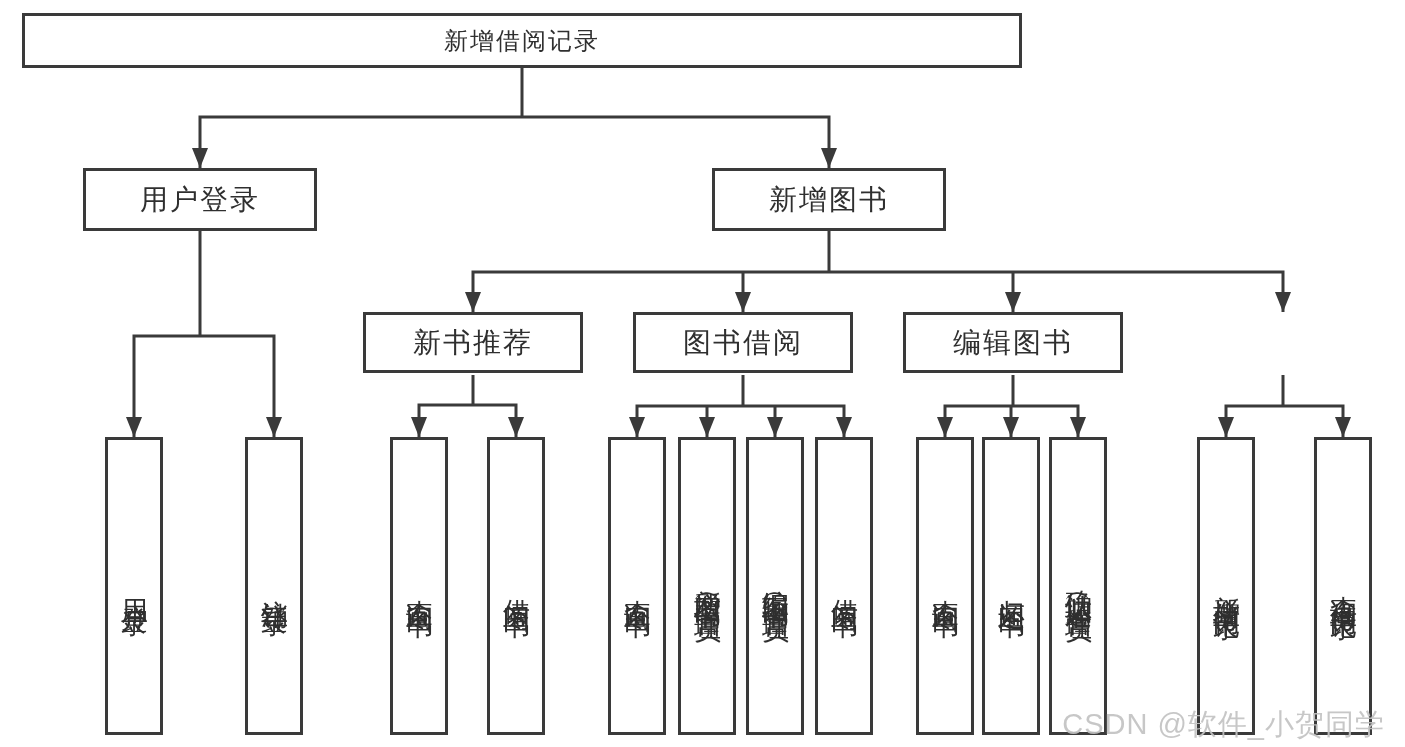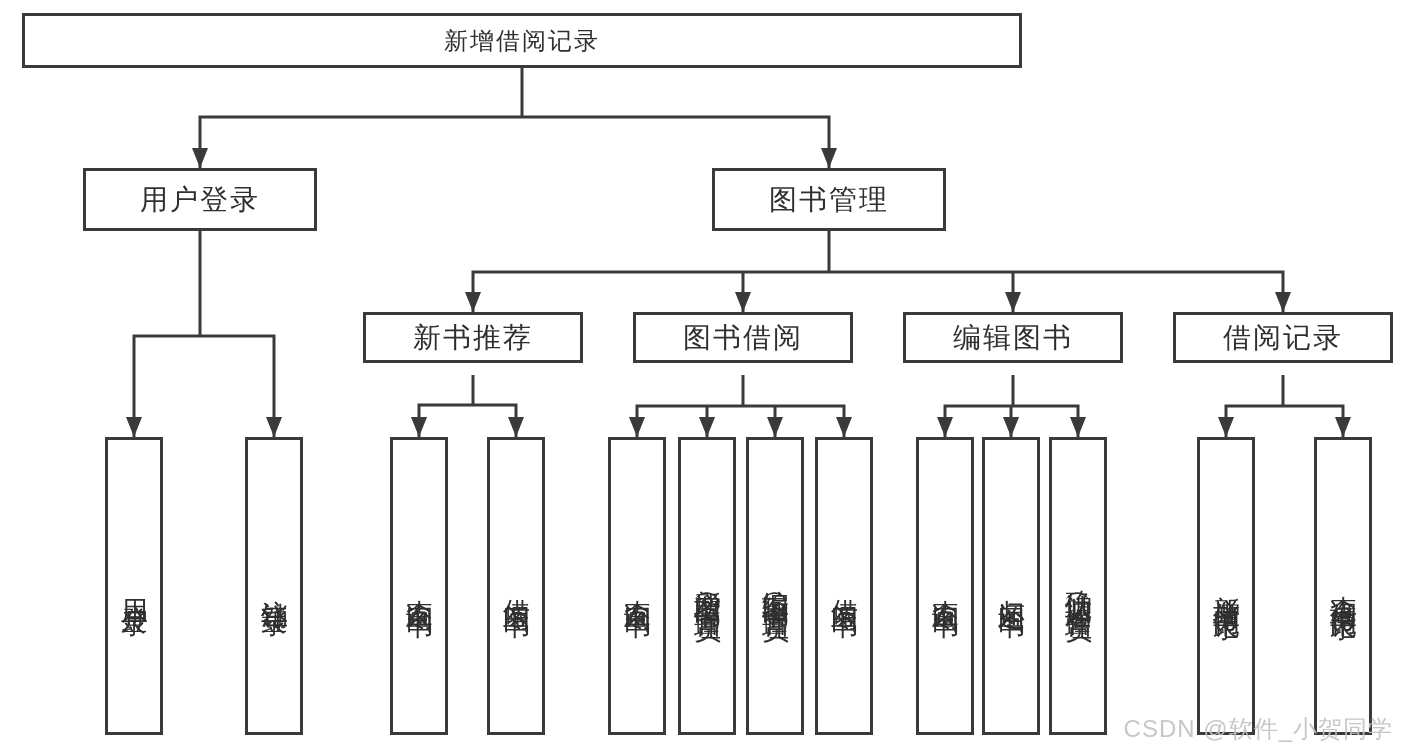--- a/index.html
+++ b/index.html
@@ -52,43 +52,43 @@
     font-size: 24px;
     letter-spacing: 2px;
   }
   .node.branch {
     width: 234px; height: 63px;
     top: 168px;
     font-size: 28px;
     letter-spacing: 2px;
   }
   .node.mid {
-    width: 220px; height: 51px;
+    width: 220px; height: 61px;
     top: 312px;
     font-size: 28px;
     letter-spacing: 2px;
   }
   .node.leaf {
     width: 58px; height: 298px;
     top: 437px;
     font-size: 27px;
   }
   .vlabel {
     writing-mode: vertical-rl;
     text-orientation: mixed;
     letter-spacing: 4px;
     line-height: 1;
     white-space: nowrap;
   }
   .watermark {
     position: absolute;
-    right: 12px;
+    right: 20px;
     bottom: 2px;
     z-index: 5;
-    font-size: 24px;
+    font-size: 29px;
     color: var(--watermark);
     opacity: 0.92;
     letter-spacing: 1px;
     pointer-events: none;
   }
 </style>
 </head>
 <body>
 
 <div class="stage">
@@ -130,35 +130,32 @@
   </svg>
 
   <div class="node root">
     <span>新增借阅记录</span>
   </div>
 
   <div class="node branch" style="left:83px;">
     <span>用户登录</span>
   </div>
   <div class="node branch" style="left:712px;">
-    <span>图书管理</span>
+    <span>新增图书</span>
   </div>
 
   <div class="node mid" style="left:363px;">
     <span>新书推荐</span>
   </div>
   <div class="node mid" style="left:633px;justify-content:center;">
     <span>图书借阅</span>
   </div>
   <div class="node mid" style="left:903px;">
     <span>编辑图书</span>
   </div>
-  <div class="node mid" style="left:1173px;">
-    <span>借阅记录</span>
-  </div>
 
   <div class="node leaf" style="left:105px;">
     <span class="vlabel">用户登录</span>
   </div>
   <div class="node leaf" style="left:245px;">
     <span class="vlabel">注销登录</span>
   </div>
 
   <div class="node leaf" style="left:390px;">
     <span class="vlabel">查询图书</span>

